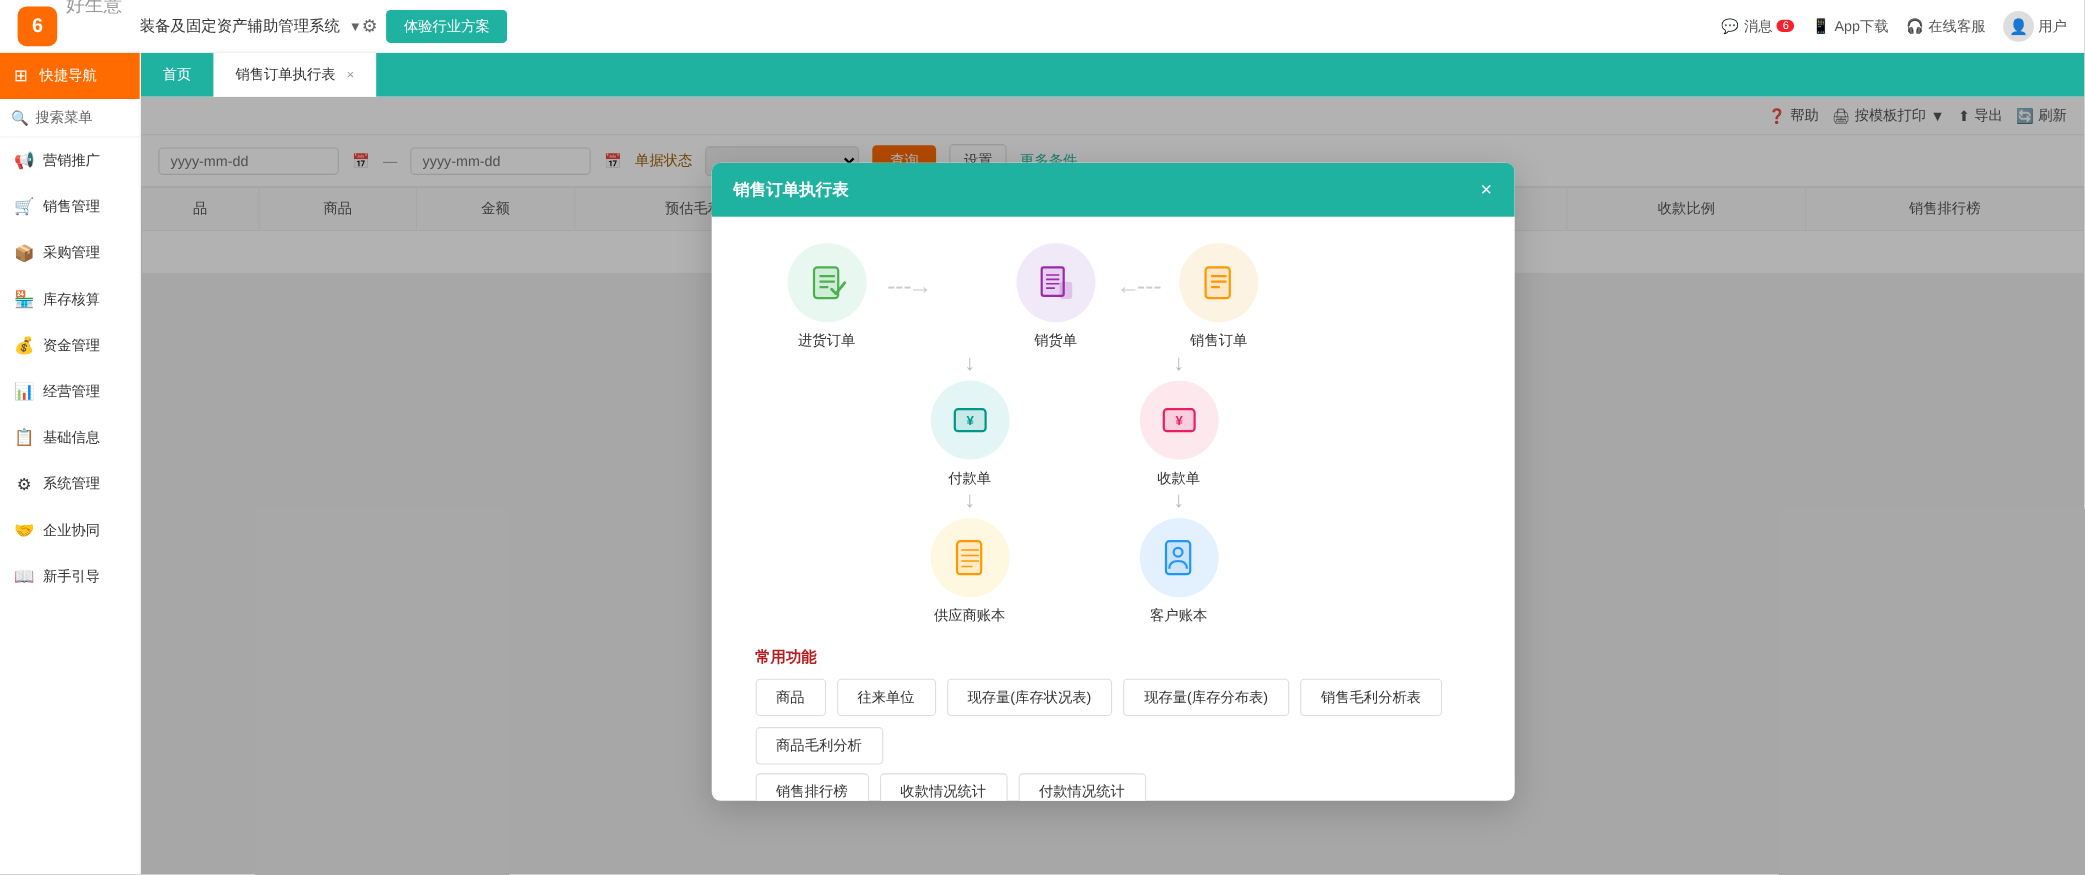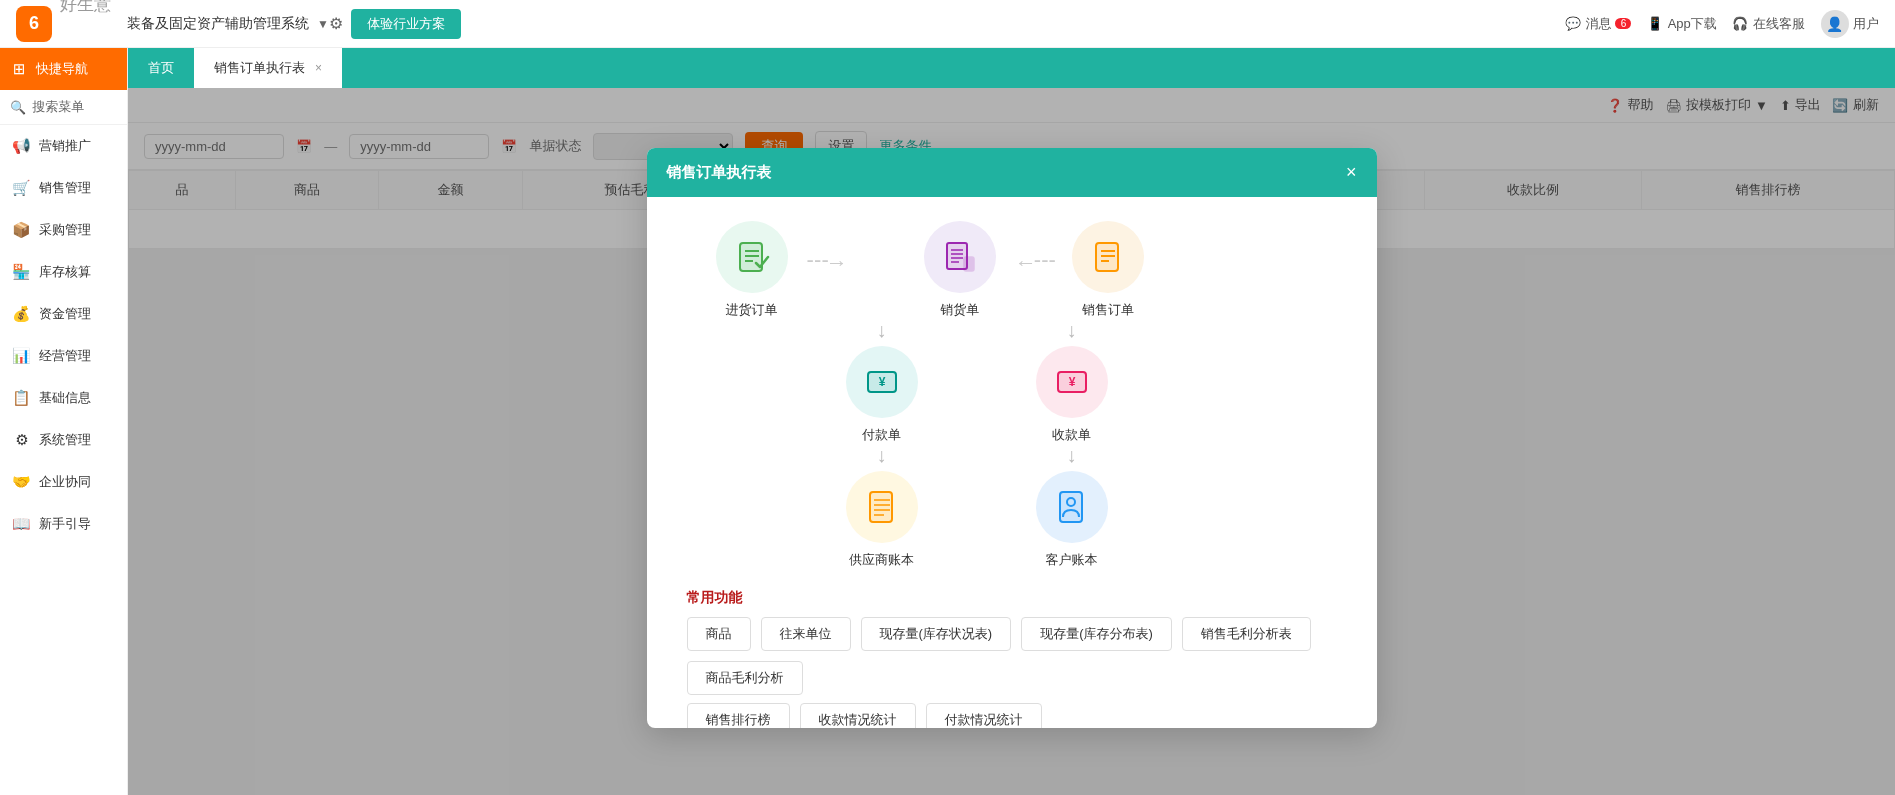--- a/index.html
+++ b/index.html
@@ -38,21 +38,21 @@
     .tab-item.home { color: white; }
     .tab-close { font-size: 12px; color: #999; cursor: pointer; margin-left: 4px; }
     .content-top-bar { background: #fff; padding: 8px 16px; display: flex; align-items: center; justify-content: flex-end; gap: 12px; border-bottom: 1px solid #eee; }
     .content-action-btn { display: flex; align-items: center; gap: 4px; cursor: pointer; color: #555; font-size: 13px; }
     .orange-btn { background: #ff6b00; color: white; border: none; border-radius: 4px; padding: 5px 16px; cursor: pointer; font-size: 13px; }
     .set-btn { background: #fff; color: #555; border: 1px solid #ddd; border-radius: 4px; padding: 5px 12px; cursor: pointer; font-size: 13px; text-decoration: underline; }
 
     
     .filter-bar { background: #fff; padding: 8px 16px; display: flex; align-items: center; gap: 12px; border-bottom: 1px solid #eee; flex-wrap: wrap; }
     .filter-bar input { border: 1px solid #ddd; border-radius: 4px; padding: 4px 10px; font-size: 13px; width: 160px; }
-    .filter-bar .date-input { width: 140px; }
+    .filter-bar .date-input { width: 164px; }
     .filter-bar select { border: 1px solid #ddd; border-radius: 4px; padding: 4px 10px; font-size: 13px; width: 120px; }
     .more-conditions { color: #20b2a0; cursor: pointer; font-size: 13px; }
 
     
     .table-area { background: #fff; flex: 1; overflow: auto; }
     .data-table { width: 100%; border-collapse: collapse; font-size: 13px; }
     .data-table th { background: #fafafa; border: 1px solid #eee; padding: 10px 12px; font-weight: normal; color: #555; white-space: nowrap; text-align: center; }
     .data-table td { border: 1px solid #eee; padding: 10px 12px; text-align: center; color: #333; }
     .no-data { text-align: center; color: #999; padding: 60px 0; font-size: 13px; }
 
@@ -213,21 +213,21 @@
             <span>刷新</span>
           </div>
         </div>
 
         <div class="filter-bar">
           <input class="date-input" type="text" placeholder="yyyy-mm-dd" style="">
           <span style="cursor:pointer;">📅</span>
           <span style="color:#999;">—</span>
           <input class="date-input" type="text" placeholder="yyyy-mm-dd" style="">
           <span style="cursor:pointer;">📅</span>
-          <span style="color:#737373;">单据状态</span>
+          <span style="color:#a16207;">单据状态</span>
           <select style="width:140px;">
             <option></option>
           </select>
           <button class="orange-btn">查询</button>
           <button class="set-btn">设置</button>
           <span class="more-conditions">更多条件</span>
         </div>
 
         <div class="table-area">
           <table class="data-table">

